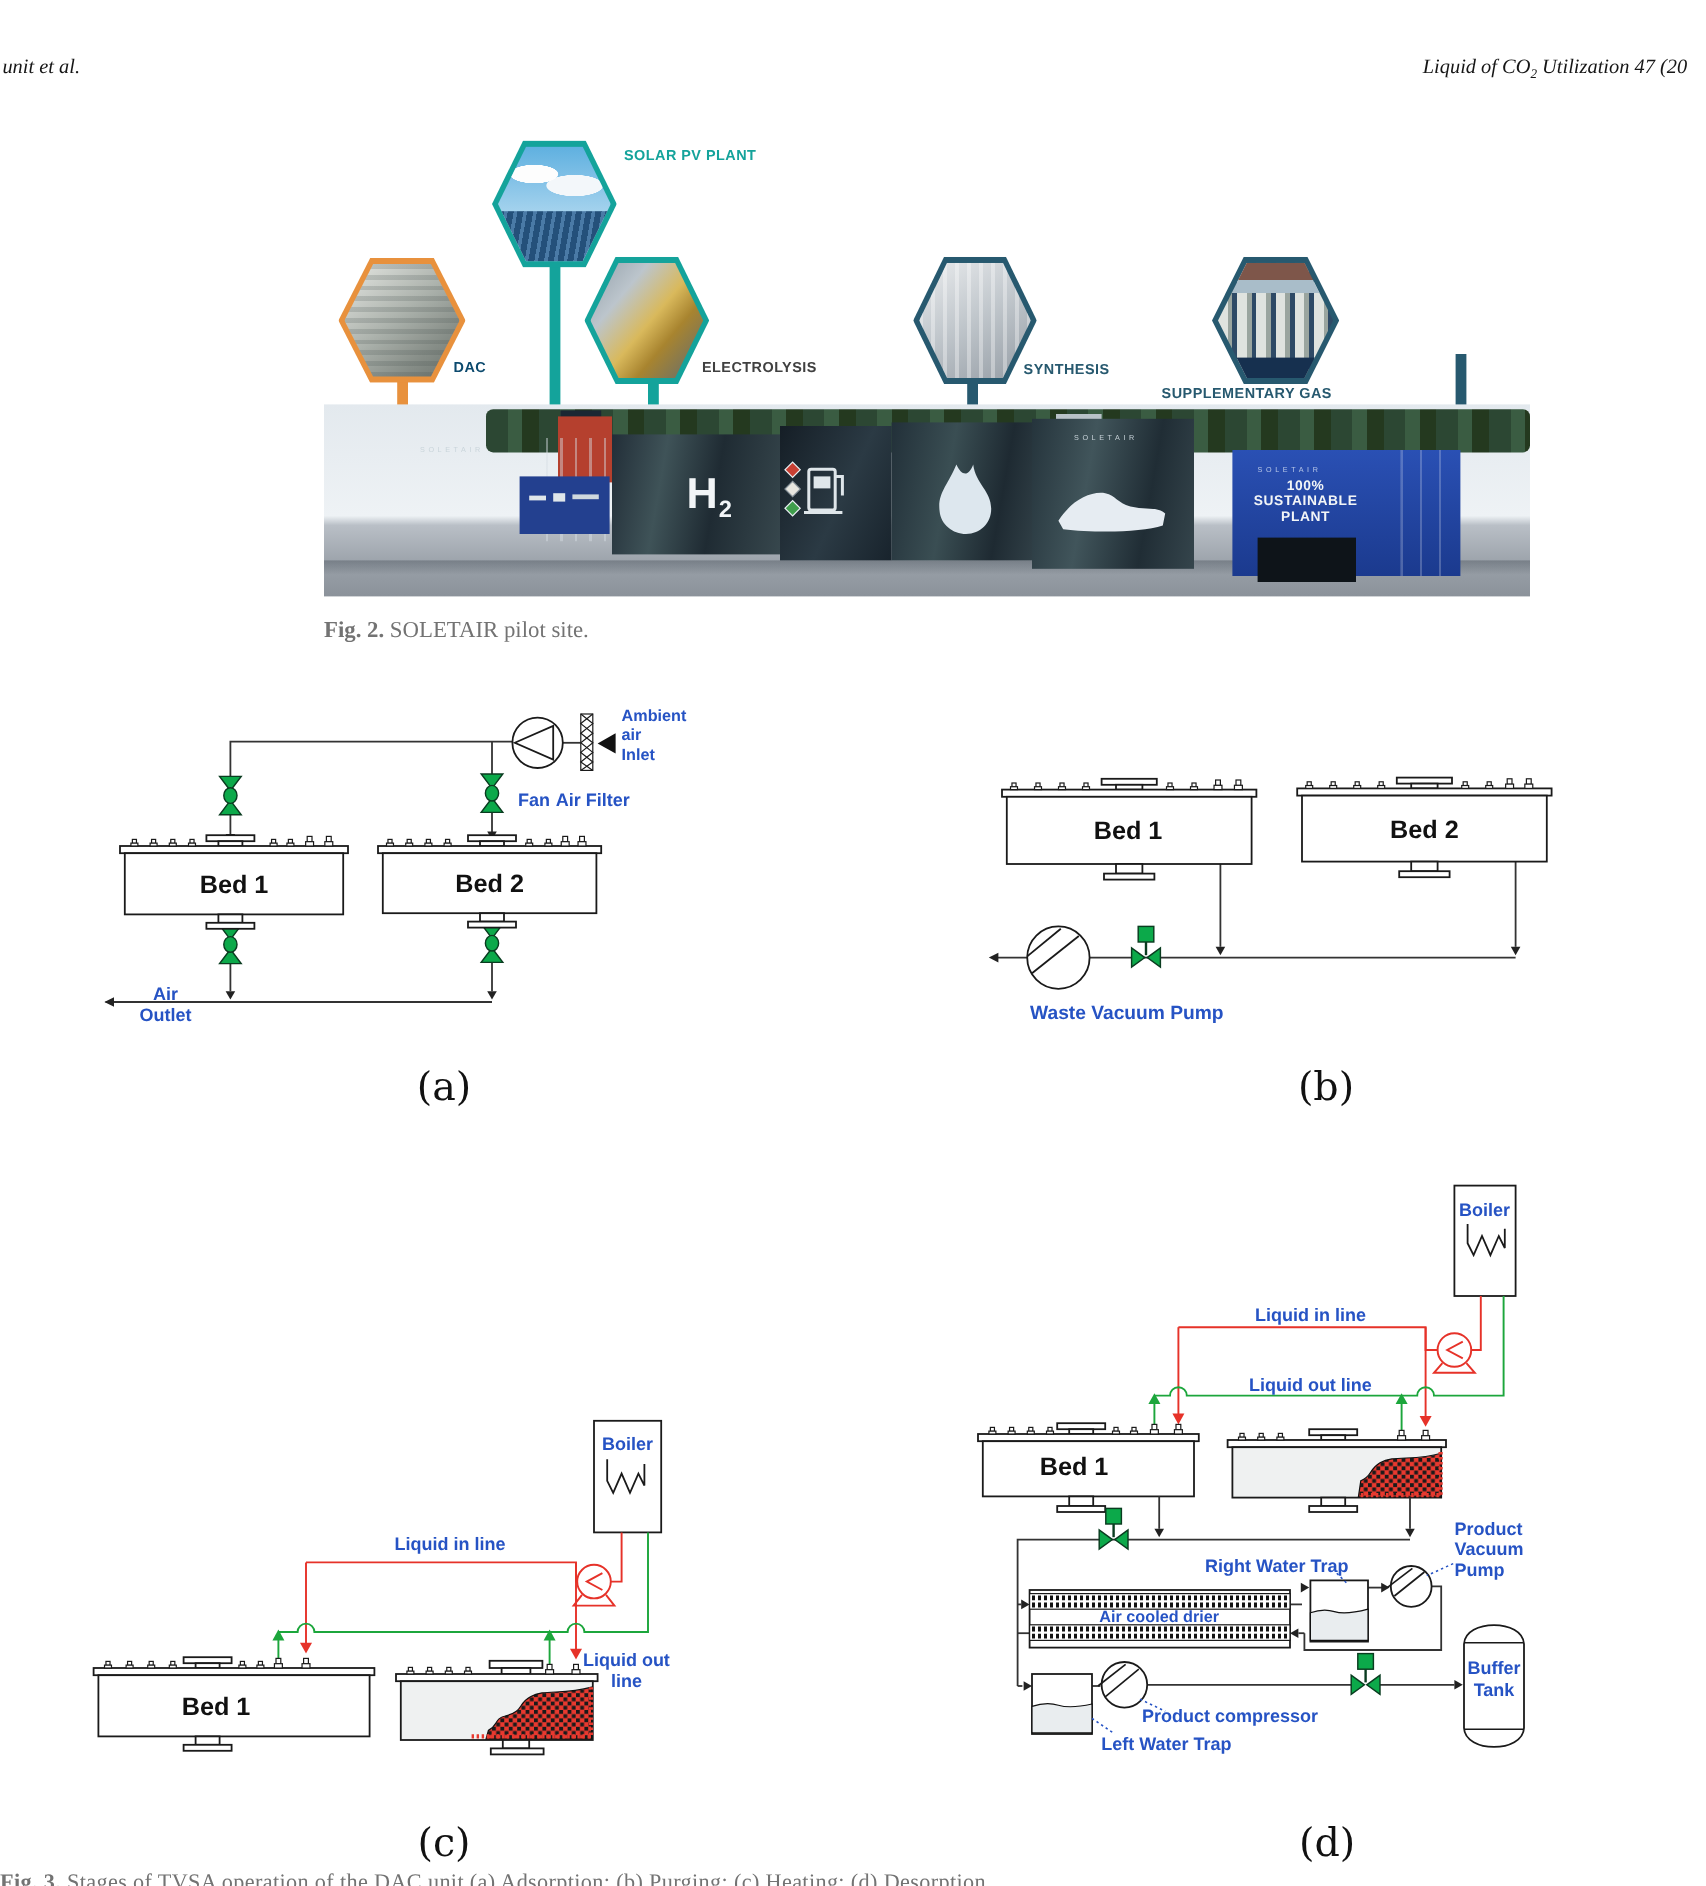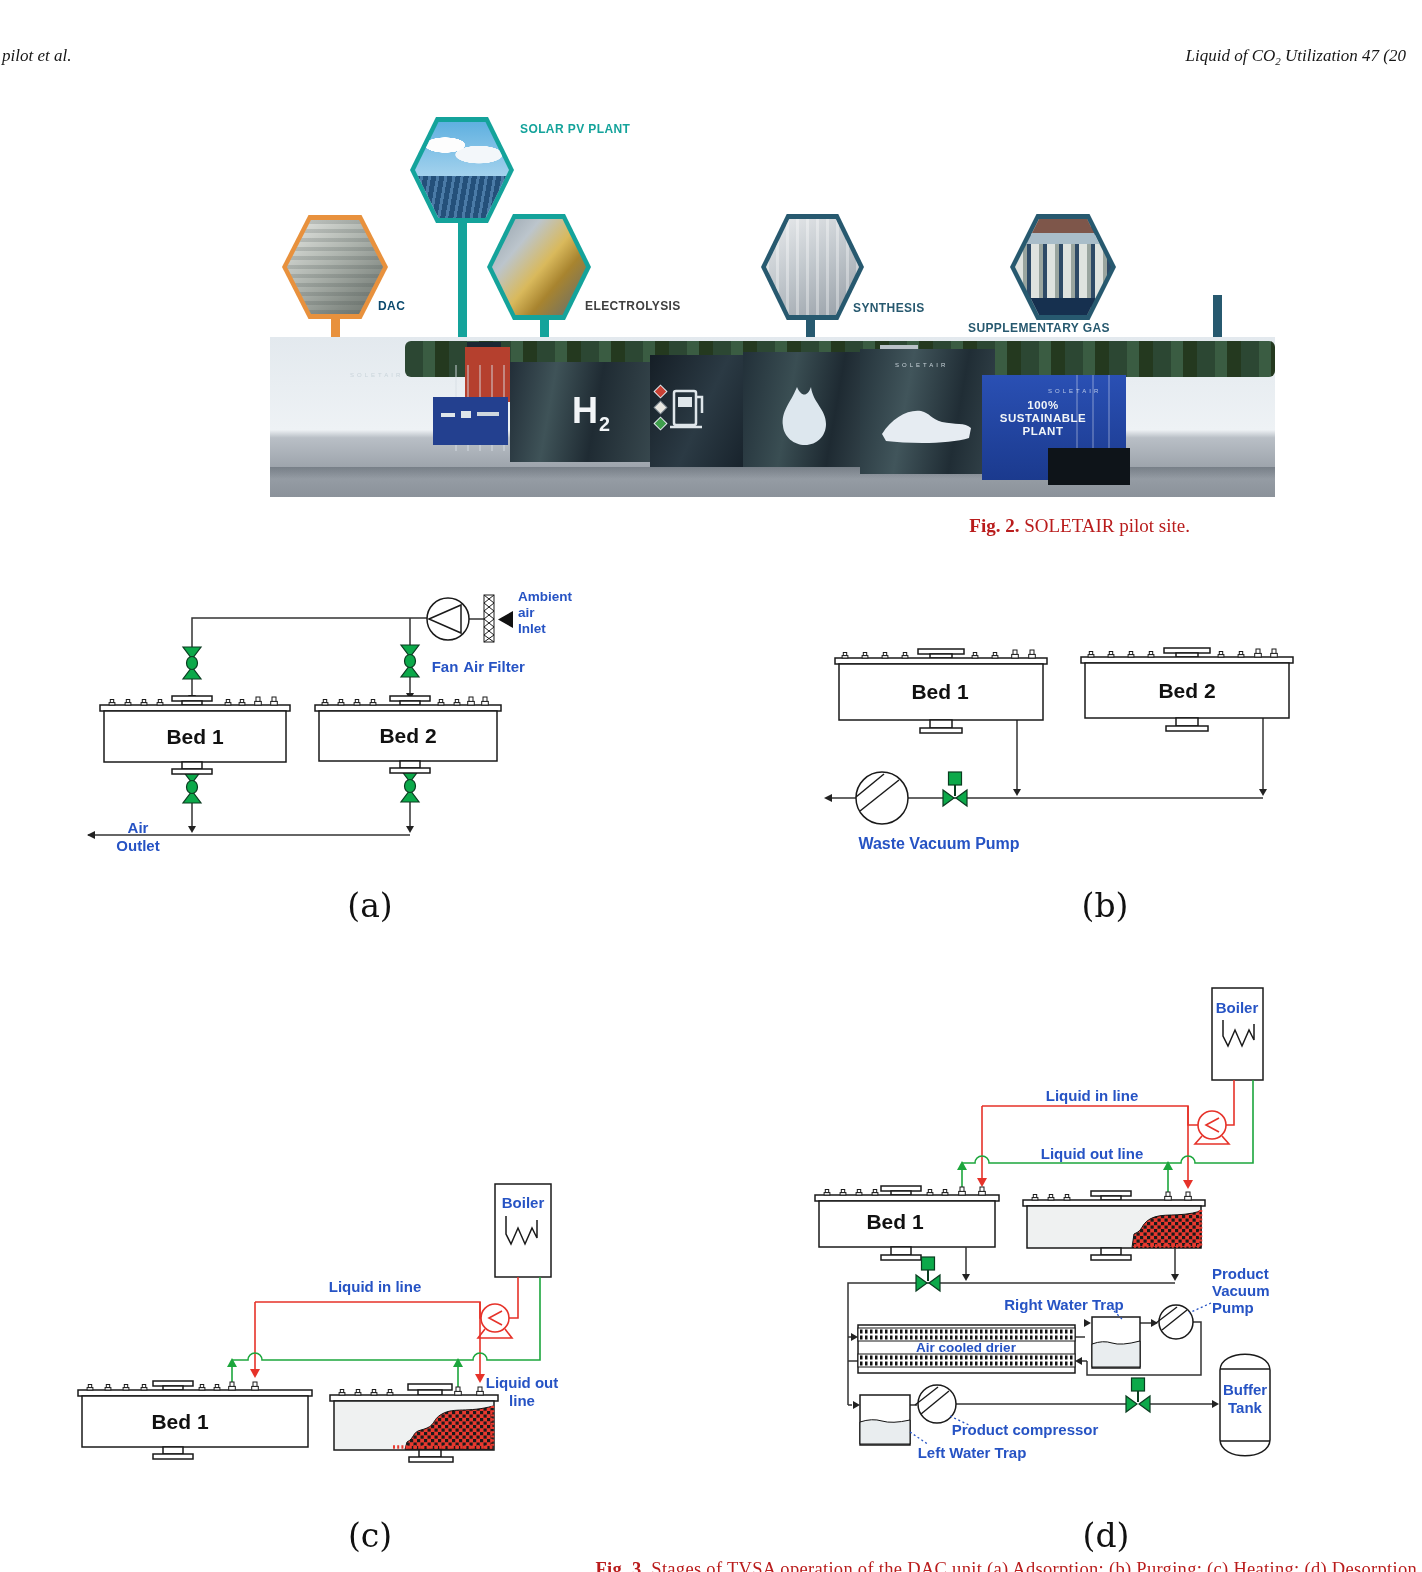--- a/index.html
+++ b/index.html
@@ -12,42 +12,42 @@
   .stem{position:absolute;width:9px}
   .scene-dac{background-image:repeating-linear-gradient(0deg,rgba(70,80,78,.20) 0 4px,rgba(255,255,255,0) 4px 9px),linear-gradient(140deg,#e6e8e4 0%,#aeb4ae 45%,#878e88 75%,#6c736d 100%)}
   .scene-solar{background-image:radial-gradient(ellipse 34px 13px at 32% 24%,#fdfdfd 58%,rgba(255,255,255,0) 60%),radial-gradient(ellipse 40px 15px at 68% 34%,#f3f7fa 58%,rgba(255,255,255,0) 60%),repeating-linear-gradient(100deg,#24507a 0 5px,#4a7aa6 5px 8px),linear-gradient(180deg,#5fb0e0 0%,#a8d4ee 60%,#cde8f6 100%);background-size:100% 100%,100% 100%,100% 44%,100% 100%;background-position:0 0,0 0,0 100%,0 0;background-repeat:no-repeat}
   .scene-ely{background-image:linear-gradient(130deg,#93a0ab 0%,#bcc5cc 28%,#d9b95c 52%,#a8842f 68%,#5d6b77 100%)}
   .scene-syn{background-image:repeating-linear-gradient(90deg,rgba(255,255,255,.35) 0 3px,rgba(0,0,0,0) 3px 10px),linear-gradient(150deg,#e9ebed 0%,#c3c9ce 45%,#959da5 100%)}
   .scene-sup{background-image:linear-gradient(180deg,#7e564a 0%,#7e564a 15%,#a9bdc9 15%,#a9bdc9 26%,rgba(0,0,0,0) 26%),linear-gradient(#16304f,#16304f),repeating-linear-gradient(90deg,#dfe3df 0px,#dfe3df 8px,#9aa59f 8px,#9aa59f 12px,#2e4a66 12px,#2e4a66 16px);background-size:100% 100%,100% 18%,100% 100%;background-position:0 0,0 100%,0 0;background-repeat:no-repeat,no-repeat,repeat}
   #photo{position:absolute;left:270px;top:337px;width:1005px;height:160px;overflow:hidden;background:linear-gradient(180deg,#e3e9ee 0%,#eef2f5 58%,#b9bfc6 63%,#989fa7 85%,#8b929a 100%)}
   .container-txt{position:absolute;font-weight:700;color:#f2f5f7;letter-spacing:1px}
   .container-txt sub{font-size:.55em}
   .cap{position:absolute;font-family:"DejaVu Serif",serif;font-size:33px;color:#111;text-align:center}
-  .fcap{position:absolute;font-family:"Liberation Serif",serif;font-size:19px;color:#b91c1c;text-align:right;white-space:nowrap}
+  .fcap{position:absolute;font-family:"Liberation Serif",serif;font-size:19px;color:#737373;text-align:left;white-space:nowrap}
   svg{overflow:visible}
   svg .part{fill:#fff;stroke:#1a1a1a;stroke-width:1.5}
   svg .part2{fill:#fff;stroke:#1a1a1a;stroke-width:1}
   svg .gry{fill:#eff1f1;stroke:#1a1a1a;stroke-width:1.5}
   svg .pipe{fill:none;stroke:#333;stroke-width:1.5}
   svg .pr{fill:none;stroke:#e63229;stroke-width:1.6}
   svg .pg{fill:none;stroke:#1ca63c;stroke-width:1.6}
   svg .grn{fill:#0ca94a;stroke:#0a3c20;stroke-width:1.2}
   svg .ah{fill:#222}  svg .ahr{fill:#e63229}  svg .ahg{fill:#1ca63c}
   svg .rf{stroke:#e8392f;stroke-width:3.5;stroke-dasharray:2 2.2;fill:none}
   svg text{font-family:"Liberation Sans",sans-serif}
   svg .dl{fill:#2653c4;font-weight:700;font-size:15px}
   svg .dls{fill:#2653c4;font-weight:700;font-size:13.5px}
   svg .bl{fill:#111;font-weight:700;font-size:21px}
   svg .ld{stroke:#2653c4;stroke-width:1.3;stroke-dasharray:2 2.6;fill:none}
   svg .dot{stroke:#111;stroke-width:4;stroke-dasharray:2.5 2.5;fill:none}
 </style>
 </head>
 <body>
 
-<div class="abs hdr" style="left:2px;top:46px">pilot et al.</div>
+<div class="abs hdr" style="left:2px;top:46px">unit et al.</div>
 <div class="abs hdr" style="right:16px;top:46px"><span>Liquid of CO</span><sub style="font-size:11px">2</sub><span> Utilization 47 (20</span></div>
 
 <div>
 
   <div class="stem" style="left:331px;top:314px;height:70px;background:#e8913d"></div>
   <div class="stem" style="left:458px;top:218px;height:135px;background:#14a39b"></div>
   <div class="stem" style="left:540px;top:314px;height:100px;background:#14a39b"></div>
   <div class="stem" style="left:806px;top:315px;height:75px;background:#27596f"></div>
   <div class="stem" style="left:1213px;top:295px;height:60px;background:#27596f"></div>
 
@@ -71,21 +71,21 @@
     <div class="abs" style="left:240px;top:25px;width:140px;height:100px;background:linear-gradient(100deg,#222e38 0%,#3f5358 30%,#1f2b33 60%,#37474d 100%)">
       <div class="container-txt" style="left:62px;top:28px;font-size:36px"><span>H</span><sub>2</sub></div>
     </div>
 
     <div class="abs" style="left:380px;top:18px;width:93px;height:112px;background:linear-gradient(115deg,#151e26 0%,#2b3a44 55%,#18232c 100%)"></div>
 
     <div class="abs" style="left:473px;top:15px;width:117px;height:115px;background:linear-gradient(100deg,#223039 0%,#3a4e53 40%,#1e2a32 75%,#303f46 100%)"></div>
 
     <div class="abs" style="left:590px;top:12px;width:135px;height:125px;background:linear-gradient(100deg,#25343c 0%,#41555b 35%,#202d35 70%,#35454c 100%)"></div>
 
-    <div class="abs" style="left:712px;top:38px;width:144px;height:105px;background:linear-gradient(180deg,#2a50b4,#1b3a8e)">
+    <div class="abs" style="left:757px;top:38px;width:190px;height:105px;background:linear-gradient(180deg,#2a50b4,#1b3a8e)">
       <div class="abs" style="right:2px;top:0;width:48px;height:100%;background:repeating-linear-gradient(90deg,rgba(255,255,255,.22) 0 2px,rgba(0,0,0,0) 2px 16px)"></div>
       <div class="abs container-txt" style="left:1px;top:24px;width:120px;text-align:center;font-size:11.5px;line-height:13px;letter-spacing:.5px">
         <span style="display:block">100%</span>
         <span style="display:block">SUSTAINABLE</span>
         <span style="display:block">PLANT</span>
       </div>
     </div>
     <div class="abs" style="left:778px;top:111px;width:82px;height:37px;background:#0e1419"></div>
 
     <svg class="abs" style="left:0;top:0" width="1005" height="160" viewBox="0 0 1005 160">

